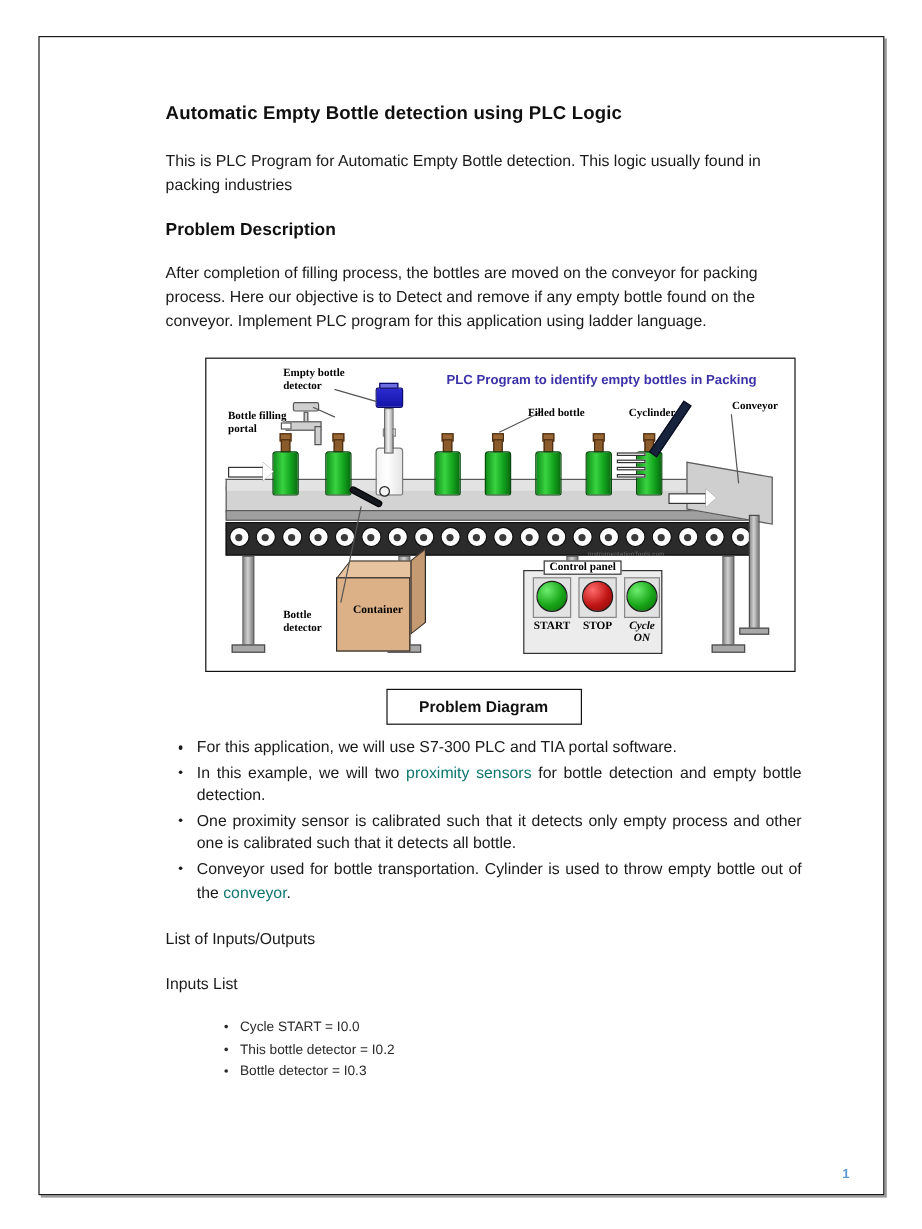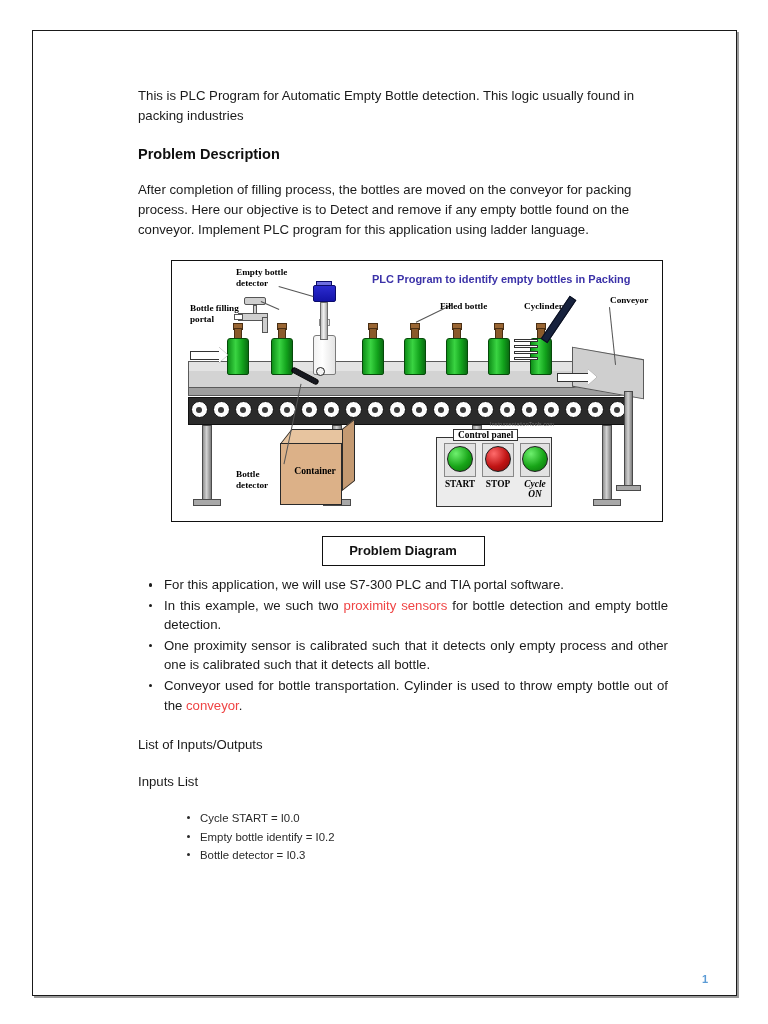--- a/index.html
+++ b/index.html
@@ -271,21 +271,21 @@
   }
   ul.main-bullets li::before {
     content: "";
     position: absolute;
     left: -13px; top: 8px;
     width: 3.4px; height: 3.4px;
     border-radius: 50%;
     background: #1a1a1a;
   }
   li.nojust { text-align: left; }
-  .hl { color: #ef4444; }
+  .hl { color: #0f766e; }
   p.plain-line {
     font-size: 13.2px;
     color: #1a1a1a;
     margin: 22px 0 0 0;
   }
   p.plain-line.second { margin-top: 22px; }
   ul.io-list {
     margin: 20px 0 0 0;
     padding-left: 62px;
     list-style: none;
@@ -312,20 +312,21 @@
     font-weight: bold;
   }
 </style>
 </head>
 <body>
 
 <div id="page">
   <div id="doc-frame">
     <div id="content">
 
+      <h1 class="doc-title">Automatic Empty Bottle detection using PLC Logic</h1>
 
       <p class="body-text">This is PLC Program for Automatic Empty Bottle detection. This logic usually found in packing industries</p>
 
       <h2 class="sec-head">Problem Description</h2>
 
       <p class="body-text">After completion of filling process, the bottles are moved on the conveyor for packing process. Here our objective is to Detect and remove if any empty bottle found on the conveyor. Implement PLC program for this application using ladder language.</p>
 
       <div id="diagram-wrap">
         <div id="diagram">
 
@@ -479,31 +480,31 @@
           <div class="dlabel" style="left:438px; top:34px;">Conveyor</div>
           <div class="dlabel" style="left:64px; top:208px;">Bottle
 detector</div>
         </div>
       </div>
 
       <div id="caption-box">Problem Diagram</div>
 
       <ul class="main-bullets">
         <li class="nojust"><span>For this application, we will use S7-300 PLC and TIA portal software.</span></li>
-        <li><span>In this example, we such two </span><span class="hl">proximity sensors</span><span> for bottle detection and empty bottle detection.</span></li>
+        <li><span>In this example, we will two </span><span class="hl">proximity sensors</span><span> for bottle detection and empty bottle detection.</span></li>
         <li><span>One proximity sensor is calibrated such that it detects only empty process and other one is calibrated such that it detects all bottle.</span></li>
         <li><span>Conveyor used for bottle transportation. Cylinder is used to throw empty bottle out of the </span><span class="hl">conveyor</span><span>.</span></li>
       </ul>
 
       <p class="plain-line">List of Inputs/Outputs</p>
       <p class="plain-line second">Inputs List</p>
 
       <ul class="io-list">
         <li>Cycle START = I0.0</li>
-        <li>Empty bottle identify = I0.2</li>
+        <li>This bottle detector = I0.2</li>
         <li>Bottle detector = I0.3</li>
       </ul>
 
     </div>
 
     <div id="page-number">1</div>
   </div>
 </div>
 
 </body></html>

